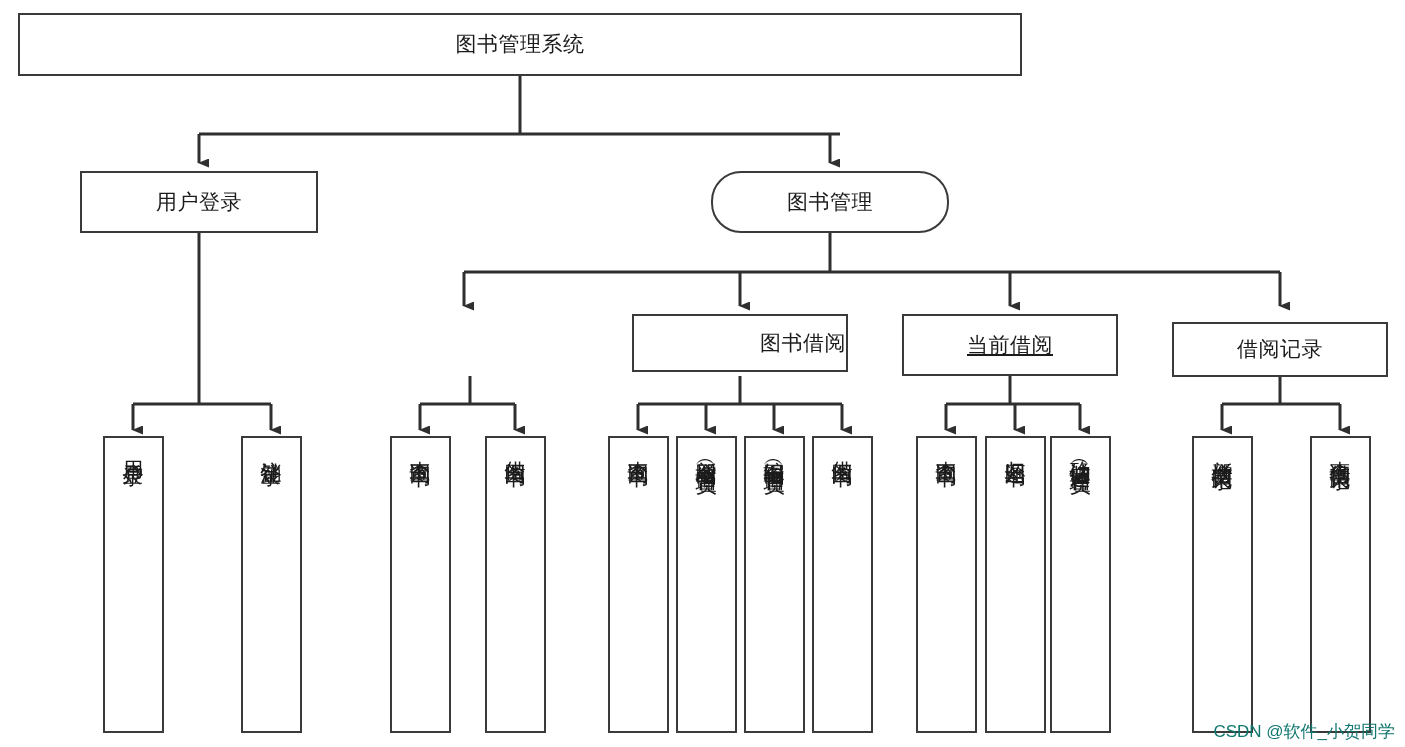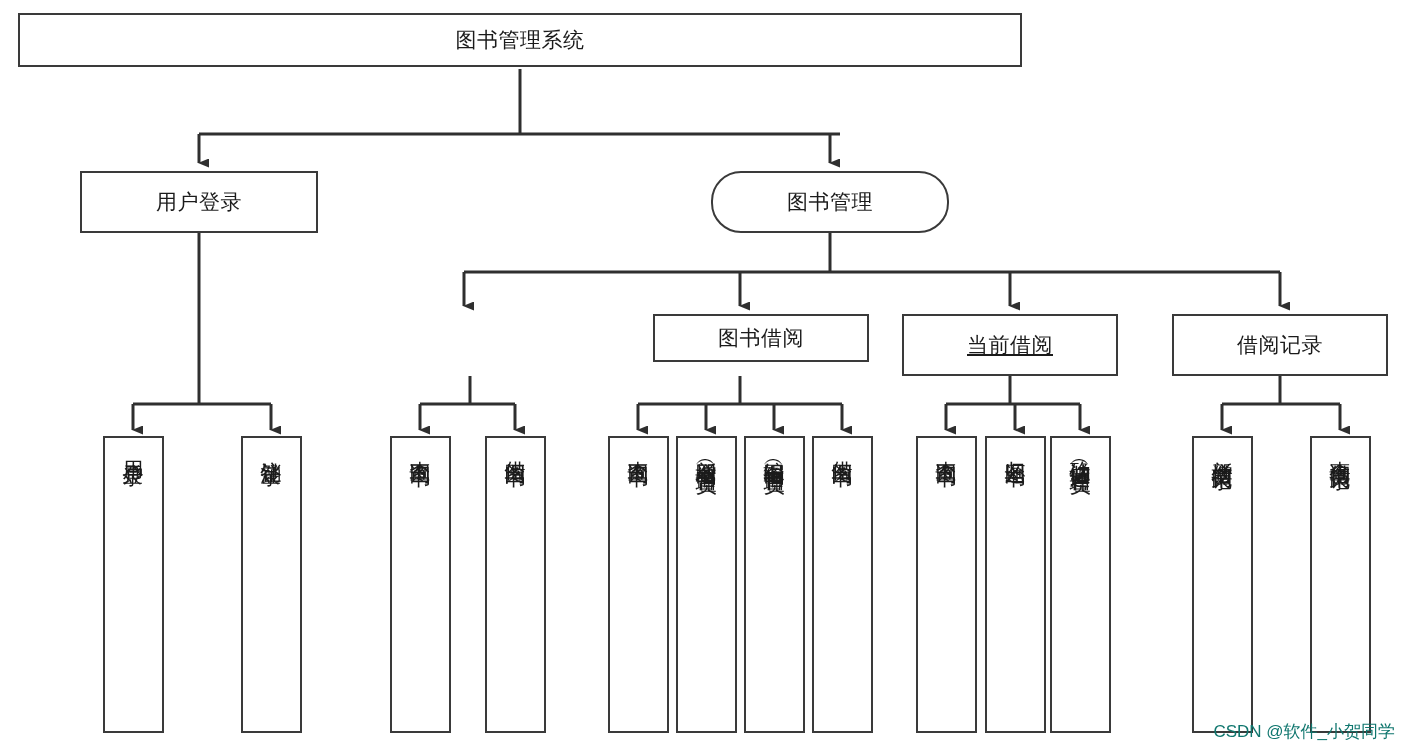--- a/index.html
+++ b/index.html
@@ -120,42 +120,42 @@
       <path d="M1015,404 L1015,430" marker-end="url(#arrow)"></path>
       <path d="M1080,404 L1080,430" marker-end="url(#arrow)"></path>
 
       <path d="M1280,376 L1280,404"></path>
       <path d="M1222,404 L1340,404"></path>
       <path d="M1222,404 L1222,430" marker-end="url(#arrow)"></path>
       <path d="M1340,404 L1340,430" marker-end="url(#arrow)"></path>
     </g>
   </svg>
 
-  <div class="node horiz" style="left:18px; top:13px; width:1004px; height:54px;">
+  <div class="node horiz" style="left:18px; top:13px; width:1004px; height:63px;">
     <span class="lbl">图书管理系统</span>
   </div>
 
   <div class="node horiz" style="left:80px; top:171px; width:238px; height:62px;">
     <span class="lbl">用户登录</span>
   </div>
 
   <div class="node horiz" style="left:711px; top:171px; width:238px; height:62px;border-radius:30px;">
     <span class="lbl">图书管理</span>
   </div>
 
 
-  <div class="node horiz" style="left:653px; top:314px; width:216px; height:48px;">
+  <div class="node horiz" style="left:632px; top:314px; width:216px; height:58px;justify-content:flex-end;">
     <span class="lbl">图书借阅</span>
   </div>
 
   <div class="node horiz" style="left:902px; top:314px; width:216px; height:62px;text-decoration:underline;">
     <span class="lbl">当前借阅</span>
   </div>
 
-  <div class="node horiz" style="left:1172px; top:314px; width:216px; height:62px;">
+  <div class="node horiz" style="left:1172px; top:322px; width:216px; height:55px;">
     <span class="lbl">借阅记录</span>
   </div>
 
   <div class="node vert" style="left:103px; top:436px; width:61px; height:297px;">
     <span class="lbl">用户登录</span>
   </div>
   <div class="node vert" style="left:241px; top:436px; width:61px; height:297px;">
     <span class="lbl">注销登录</span>
   </div>
 

